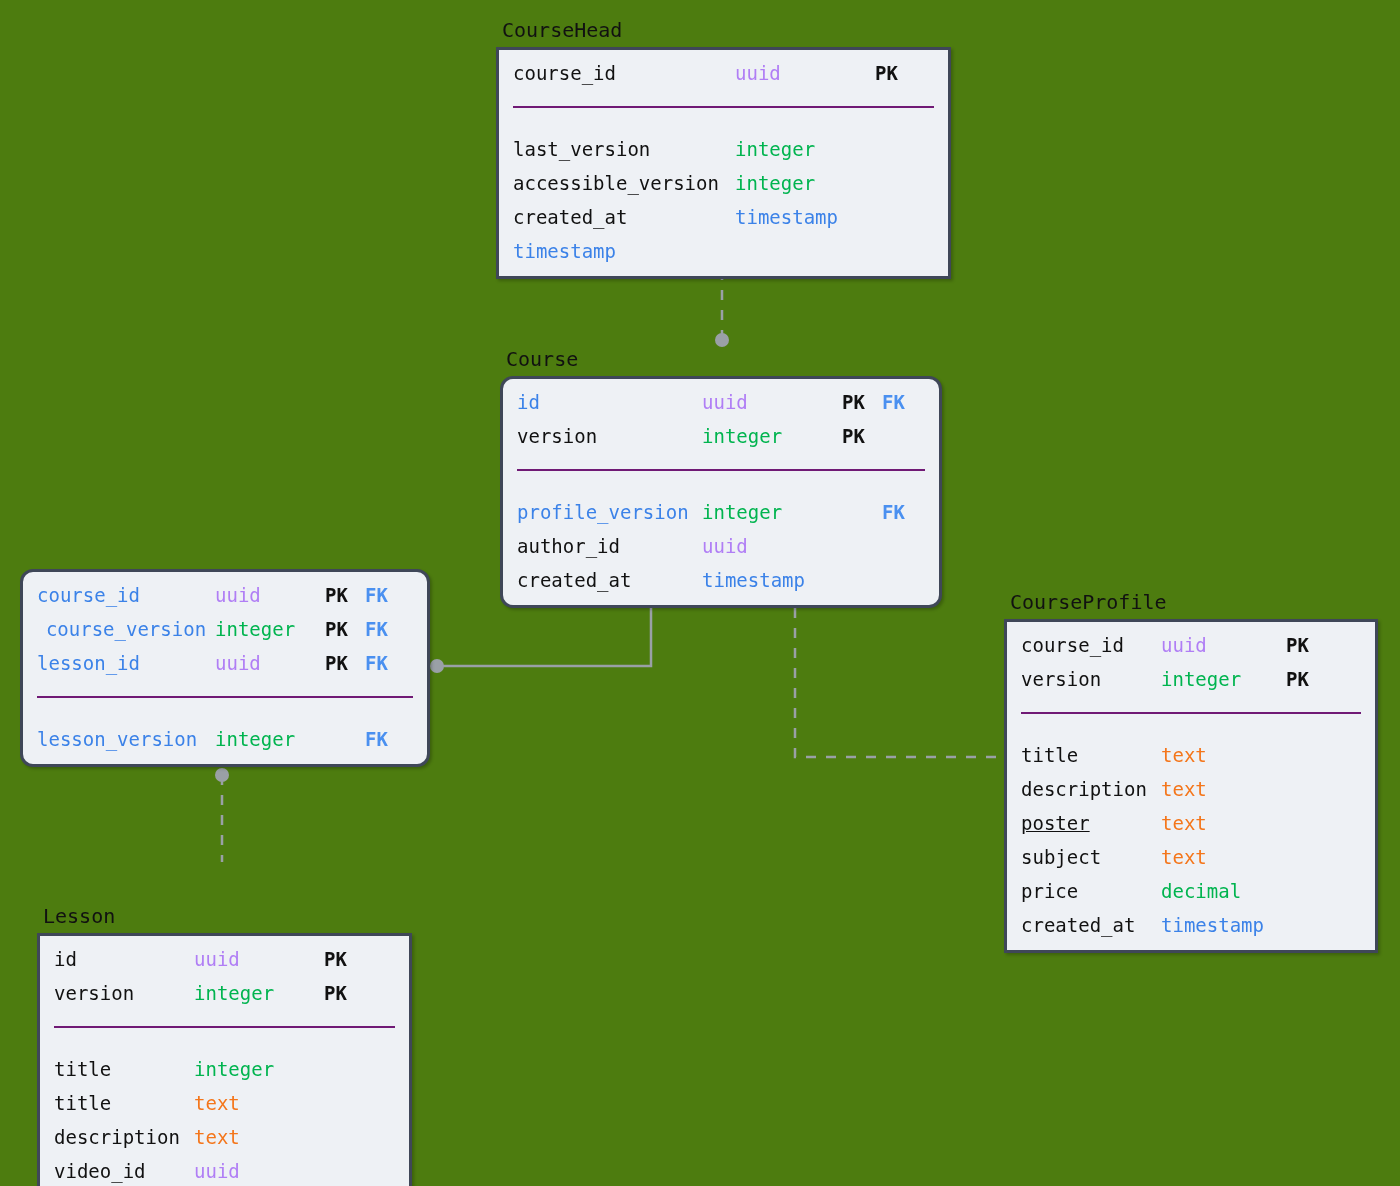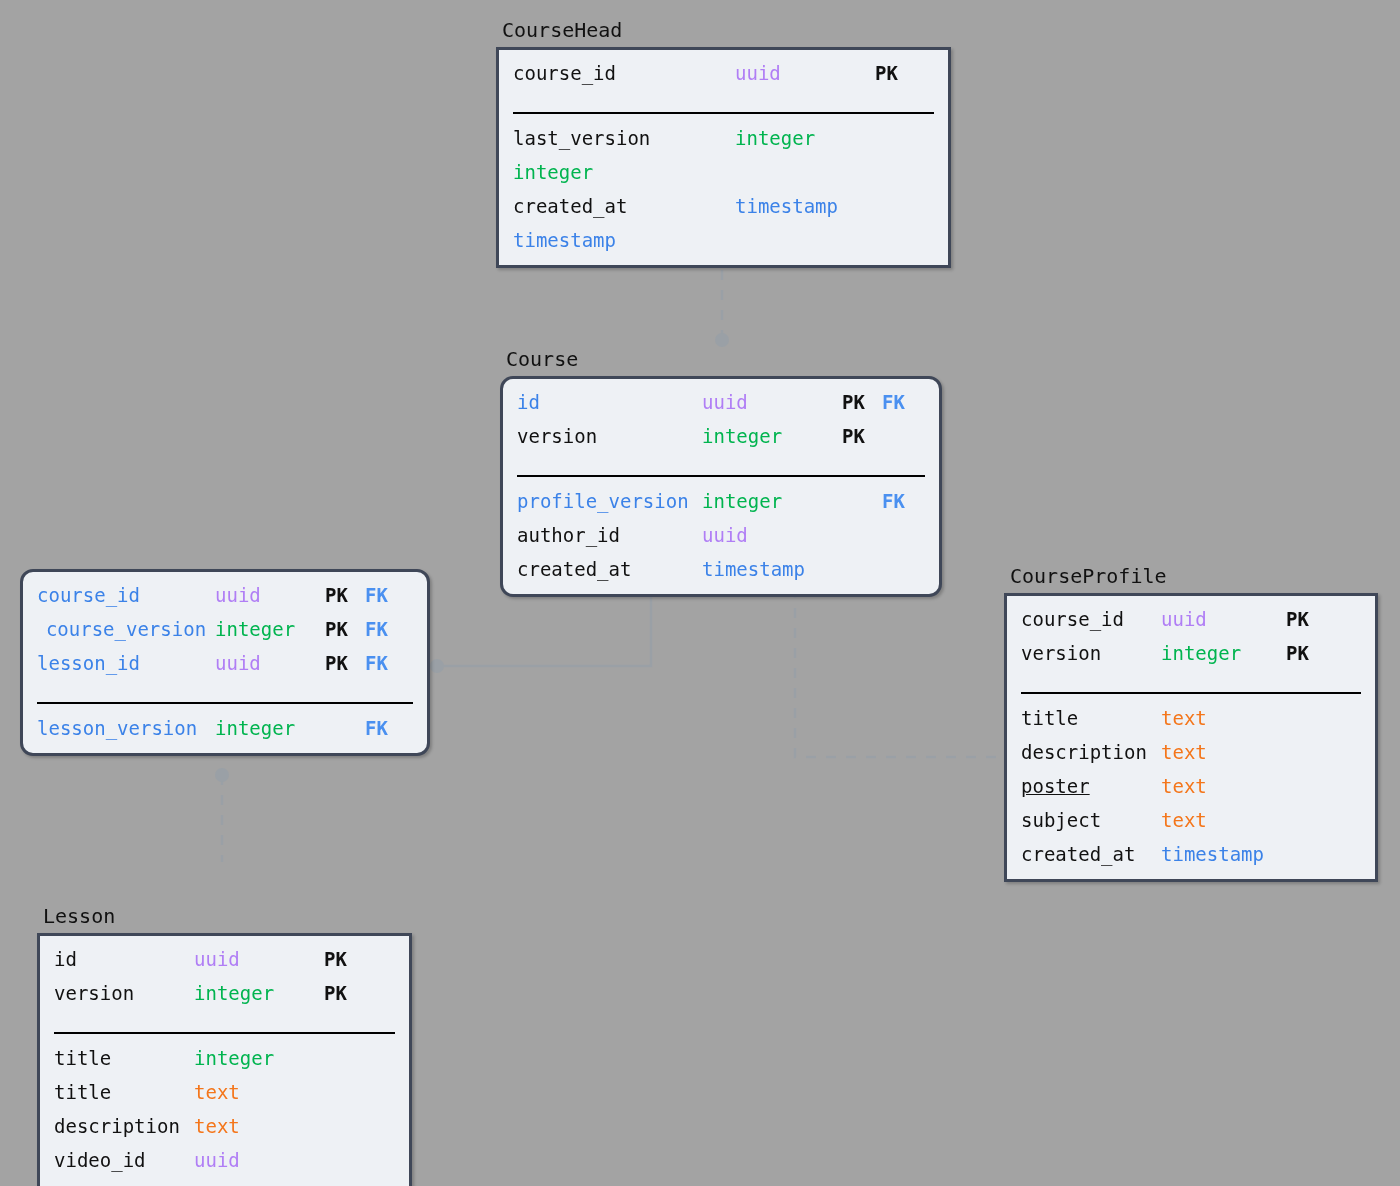--- a/index.html
+++ b/index.html
@@ -8,21 +8,21 @@
     padding: 0;
     background: #ffffff;
   }
   body {
     font-family: "DejaVu Sans Mono", "Liberation Mono", monospace;
   }
   #canvas {
     position: relative;
     width: 1400px;
     height: 1186px;
-    background: #a3a3a3;
+    background: #4d7c0f;
     overflow: hidden;
   }
 
   
   #edges {
     position: absolute;
     left: 0;
     top: 0;
     width: 1400px;
     height: 1186px;
@@ -50,23 +50,23 @@
     padding: 6px 0 8px 0;
     box-sizing: border-box;
   }
   .entity-box.rounded {
     border-radius: 13px;
   }
   .section {
     padding: 0;
   }
   .section + .section {
-    border-top: 2px solid #000000;
-    margin: 22px 14px 0 14px;
-    padding-top: 7px;
+    border-top: 2px solid #701a75;
+    margin: 16px 14px 0 14px;
+    padding-top: 24px;
   }
   .field {
     display: flex;
     align-items: baseline;
     height: 34px;
     line-height: 34px;
     font-size: 19px;
     white-space: nowrap;
     padding: 0 0 0 0;
   }
@@ -135,20 +135,21 @@
           <span class="badge-pk" style="width:42px;">PK</span>
           <span class="badge-fk"></span>
         </div>
       </div>
       <div class="section">
         <div class="field">
           <span class="fname" style="width:222px;">last_version</span>
           <span class="ftype t-integer">integer</span>
         </div>
         <div class="field">
+          <span class="fname" style="width:222px;">accessible_version</span>
           <span class="ftype t-integer">integer</span>
         </div>
         <div class="field">
           <span class="fname" style="width:222px;">created_at</span>
           <span class="ftype t-timestamp">timestamp</span>
         </div>
         <div class="field">
           <span class="ftype t-timestamp">timestamp</span>
         </div>
       </div>
@@ -217,21 +218,21 @@
         <div class="field">
           <span class="fname fk-name" style="width:178px;">lesson_version</span>
           <span class="ftype t-integer" style="width:110px;">integer</span>
           <span class="badge-pk" style="width:40px;"></span>
           <span class="badge-fk">FK</span>
         </div>
       </div>
     </div>
   </div>
 
-  <div class="entity" style="left:1004px; top:564px;">
+  <div class="entity" style="left:1004px; top:590px;">
     <div class="entity-title">CourseProfile</div>
     <div class="entity-box" style="width:374px;">
       <div class="section">
         <div class="field">
           <span class="fname" style="width:140px;">course_id</span>
           <span class="ftype t-uuid" style="width:125px;">uuid</span>
           <span class="badge-pk">PK</span>
         </div>
         <div class="field">
           <span class="fname" style="width:140px;">version</span>
@@ -250,20 +251,24 @@
         </div>
         <div class="field">
           <span class="fname" style="width:140px;text-decoration:underline;">poster</span>
           <span class="ftype t-text">text</span>
         </div>
         <div class="field">
           <span class="fname" style="width:140px;">subject</span>
           <span class="ftype t-text">text</span>
         </div>
         <div class="field">
+          <span class="fname" style="width:140px;">price</span>
+          <span class="ftype t-decimal">decimal</span>
+        </div>
+        <div class="field">
           <span class="fname" style="width:140px;">created_at</span>
           <span class="ftype t-timestamp">timestamp</span>
         </div>
       </div>
     </div>
   </div>
 
   <div class="entity" style="left:37px; top:904px;">
     <div class="entity-title">Lesson</div>
     <div class="entity-box" style="width:375px;">

